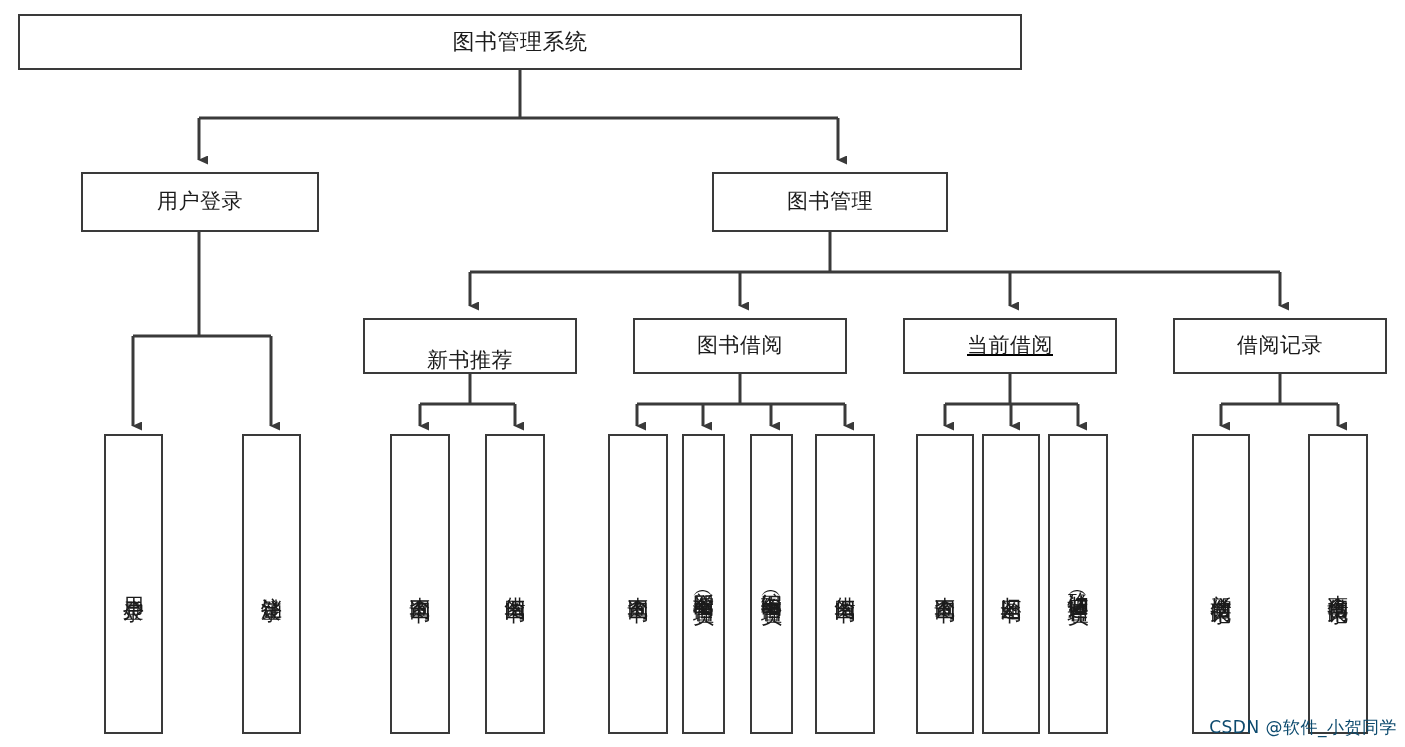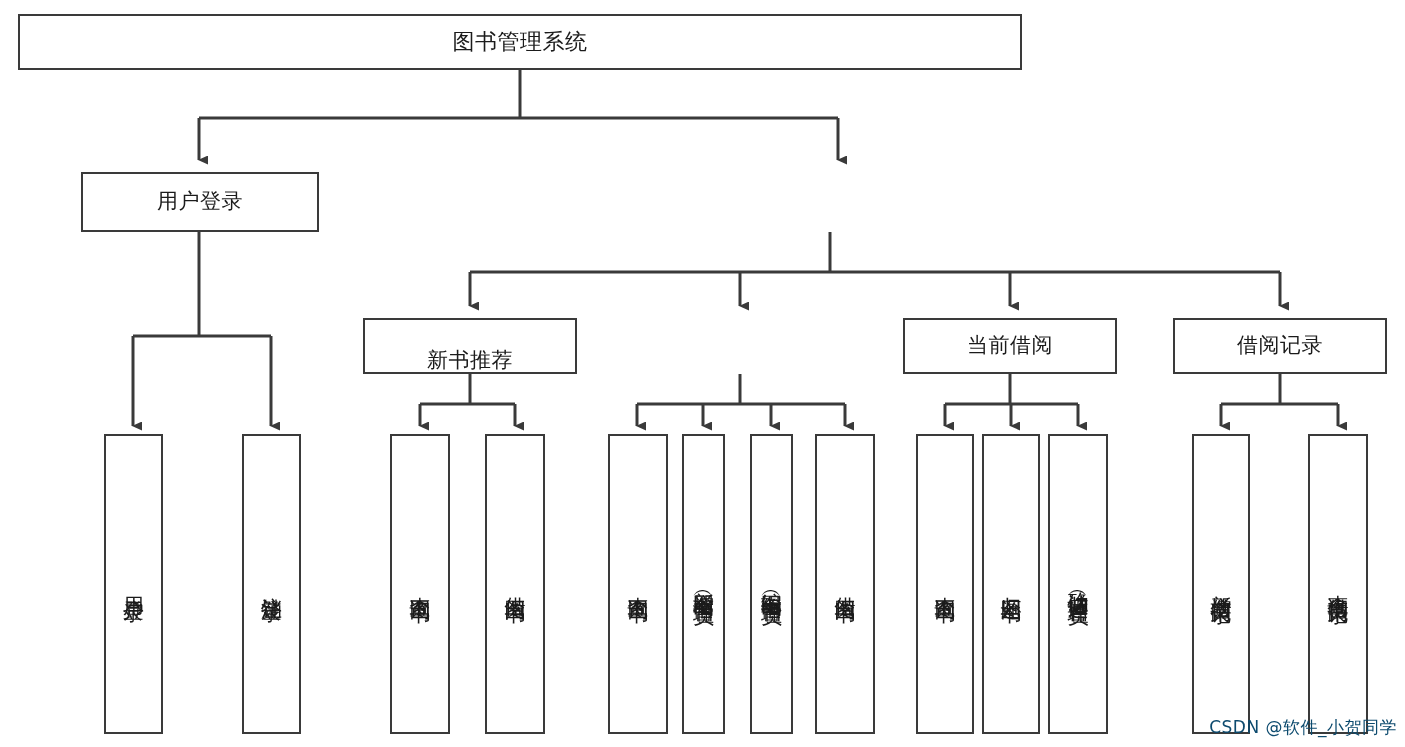--- a/index.html
+++ b/index.html
@@ -125,27 +125,33 @@
   </svg>
 
   <div class="node-box" style="left:18px; top:14px; width:1004px; height:56px;">
     <span class="node-label-h title-label">图书管理系统</span>
   </div>
 
   <div class="node-box" style="left:81px; top:172px; width:238px; height:60px;">
     <span class="node-label-h">用户登录</span>
   </div>
 
+  <div class="node-box" style="left:712px; top:172px; width:236px; height:60px;">
+    <span class="node-label-h">图书管理</span>
+  </div>
 
   <div class="node-box" style="left:363px; top:318px; width:214px; height:56px;align-items:flex-end;">
     <span class="node-label-h">新书推荐</span>
   </div>
 
-
-  <div class="node-box" style="left:903px; top:318px; width:214px; height:56px;">
+  <div class="node-box" style="left:633px; top:318px; width:214px; height:56px;">
+    <span class="node-label-h">图书借阅</span>
+  </div>
+
+  <div class="node-box" style="left:903px; top:318px; width:214px; height:56px;text-decoration:underline;">
     <span class="node-label-h">当前借阅</span>
   </div>
 
   <div class="node-box" style="left:1173px; top:318px; width:214px; height:56px;text-align:center;">
     <span class="node-label-h">借阅记录</span>
   </div>
 
   <div class="node-box" style="left:104px; top:434px; width:59px; height:300px;">
     <span class="node-label-v">用户登录</span>
   </div>

